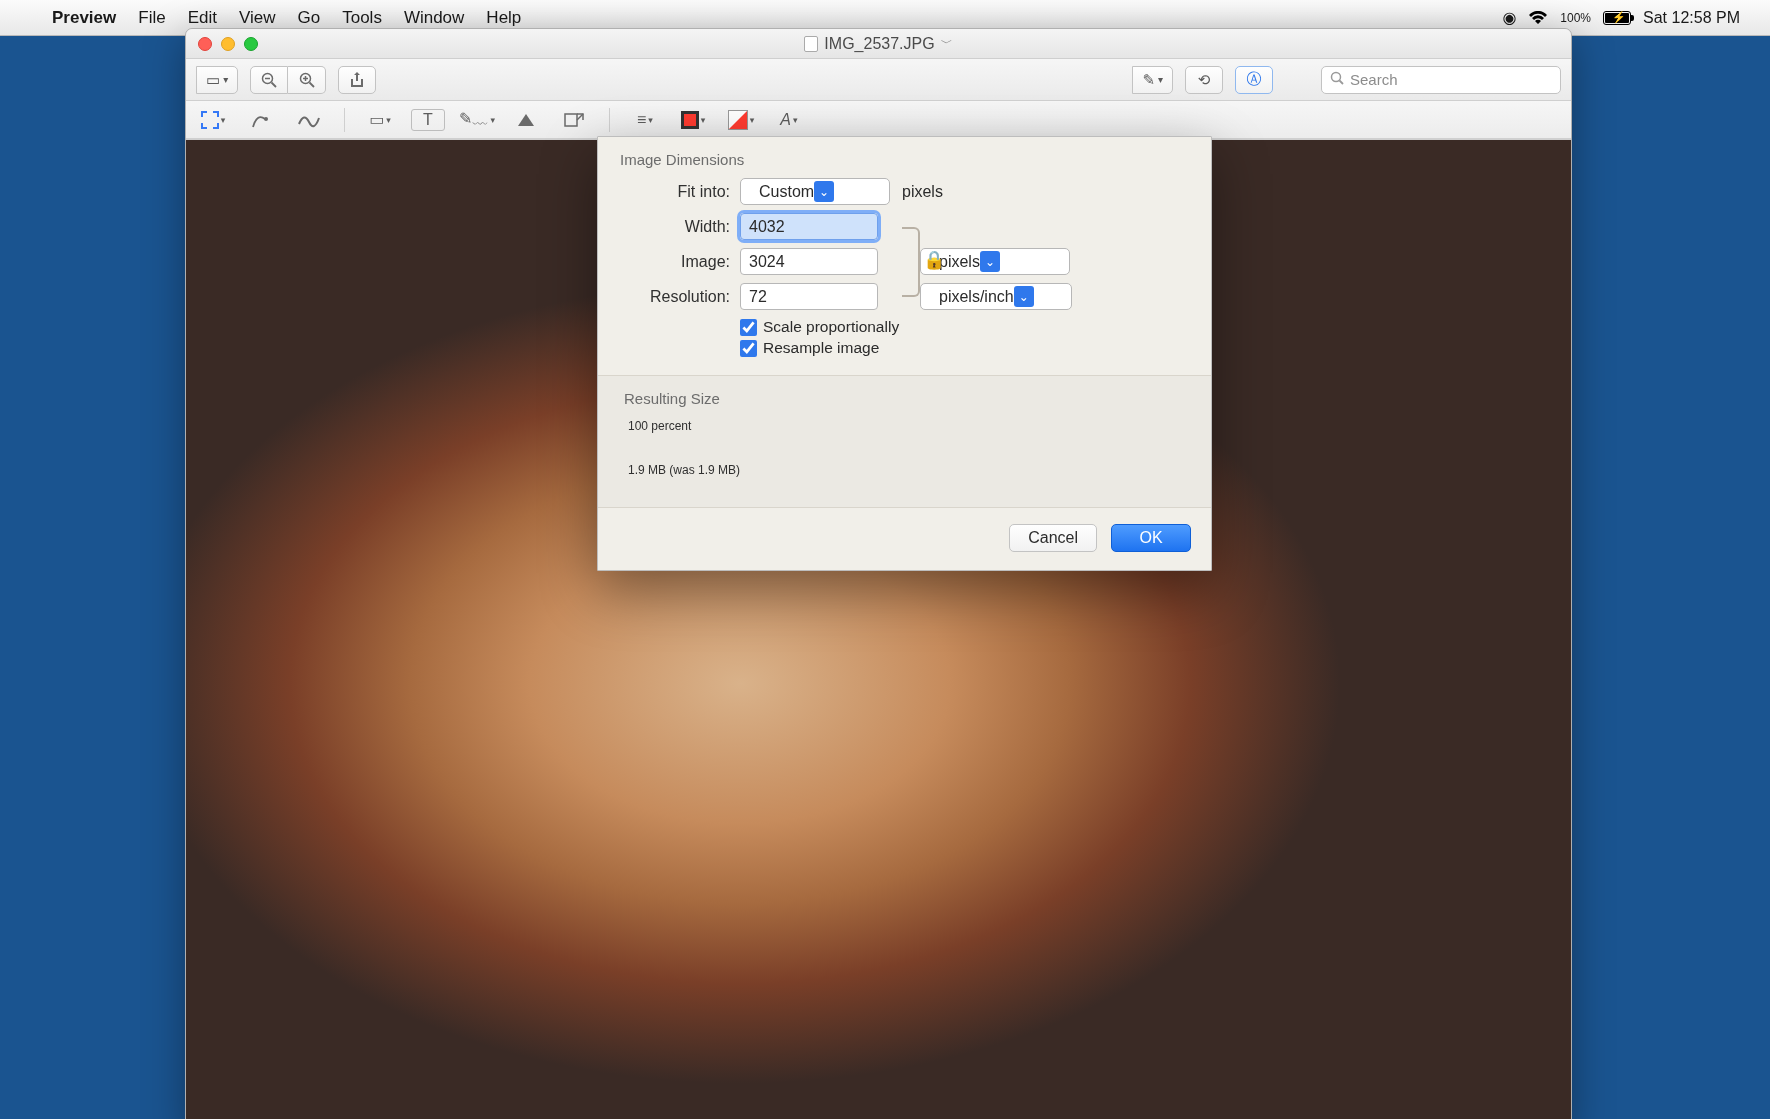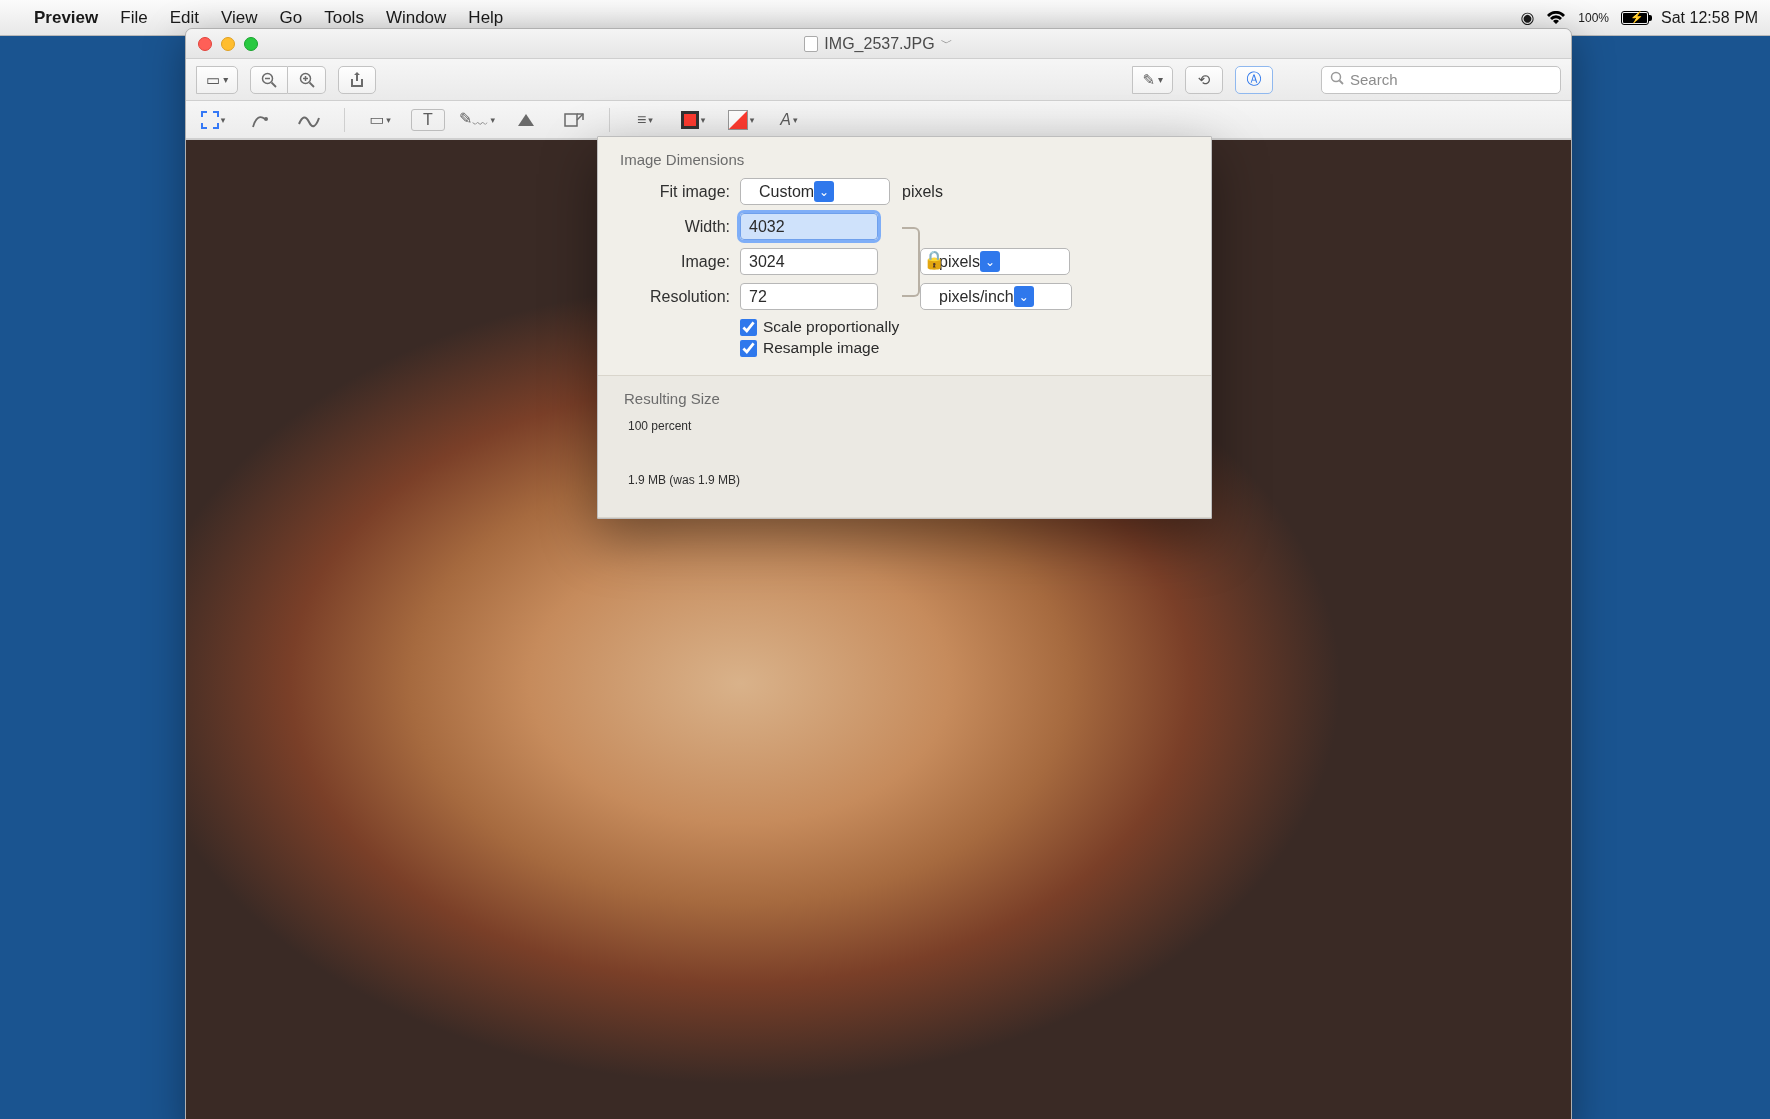--- a/index.html
+++ b/index.html
@@ -7,21 +7,21 @@
 
 body { background: #1a5490; font-size: 16px; color: #1a1a1a; position: relative; }
 
 
 .menubar {
   height: 36px;
   background: linear-gradient(#fbfbfb,#e8e8e8);
   border-bottom: 1px solid #b9b9b9;
   display: flex;
   align-items: center;
-  padding: 0 12px;
+  padding: 0 30px;
   font-size: 17px;
   font-weight: 400;
   gap: 22px;
 }
 .menubar .apple { font-size: 19px; }
 .menubar .appname { font-weight: 700; }
 .menubar .spacer { flex: 1; }
 .menubar .status { display: flex; align-items: center; gap: 12px; font-size: 16px; }
 .menubar .status .icon { display:inline-flex; align-items:center; }
 .menubar .batt-pct { font-size:12px; }
@@ -322,21 +322,21 @@
   </div>
 
   <div class="canvas"></div>
 </div>
 
 <div class="sheet">
   <div class="sheet-section dims-block">
     <h4>Image Dimensions</h4>
 
     <div class="row">
-      <label>Fit image:</label>
+      <label>Fit into:</label>
       <div class="select sel-w1">
         <span>Custom</span>
         <span class="caret">⌄</span>
       </div>
       <span style="margin-left:12px;">pixels</span>
     </div>
 
     <div class="row">
       <label>Width:</label>
       <div class="field focused">
@@ -376,16 +376,20 @@
     </div>
     <div class="cbx" style="margin-bottom:12px;">
       <input type="checkbox" checked="" style="">
       <span>Resample image</span>
     </div>
   </div>
 
   <div class="result-sec">
     <h4>Resulting Size</h4>
     <div>100 percent</div>
-    <div style="margin-top:40px;">1.9 MB (was 1.9 MB)</div>
-  </div>
-
+    <div style="margin-top:30px;">1.9 MB (was 1.9 MB)</div>
+  </div>
+
+  <div class="sheet-footer">
+    <button class="mac-btn">Cancel</button>
+    <button class="mac-btn primary">OK</button>
+  </div>
 </div>
 
 </body></html>

